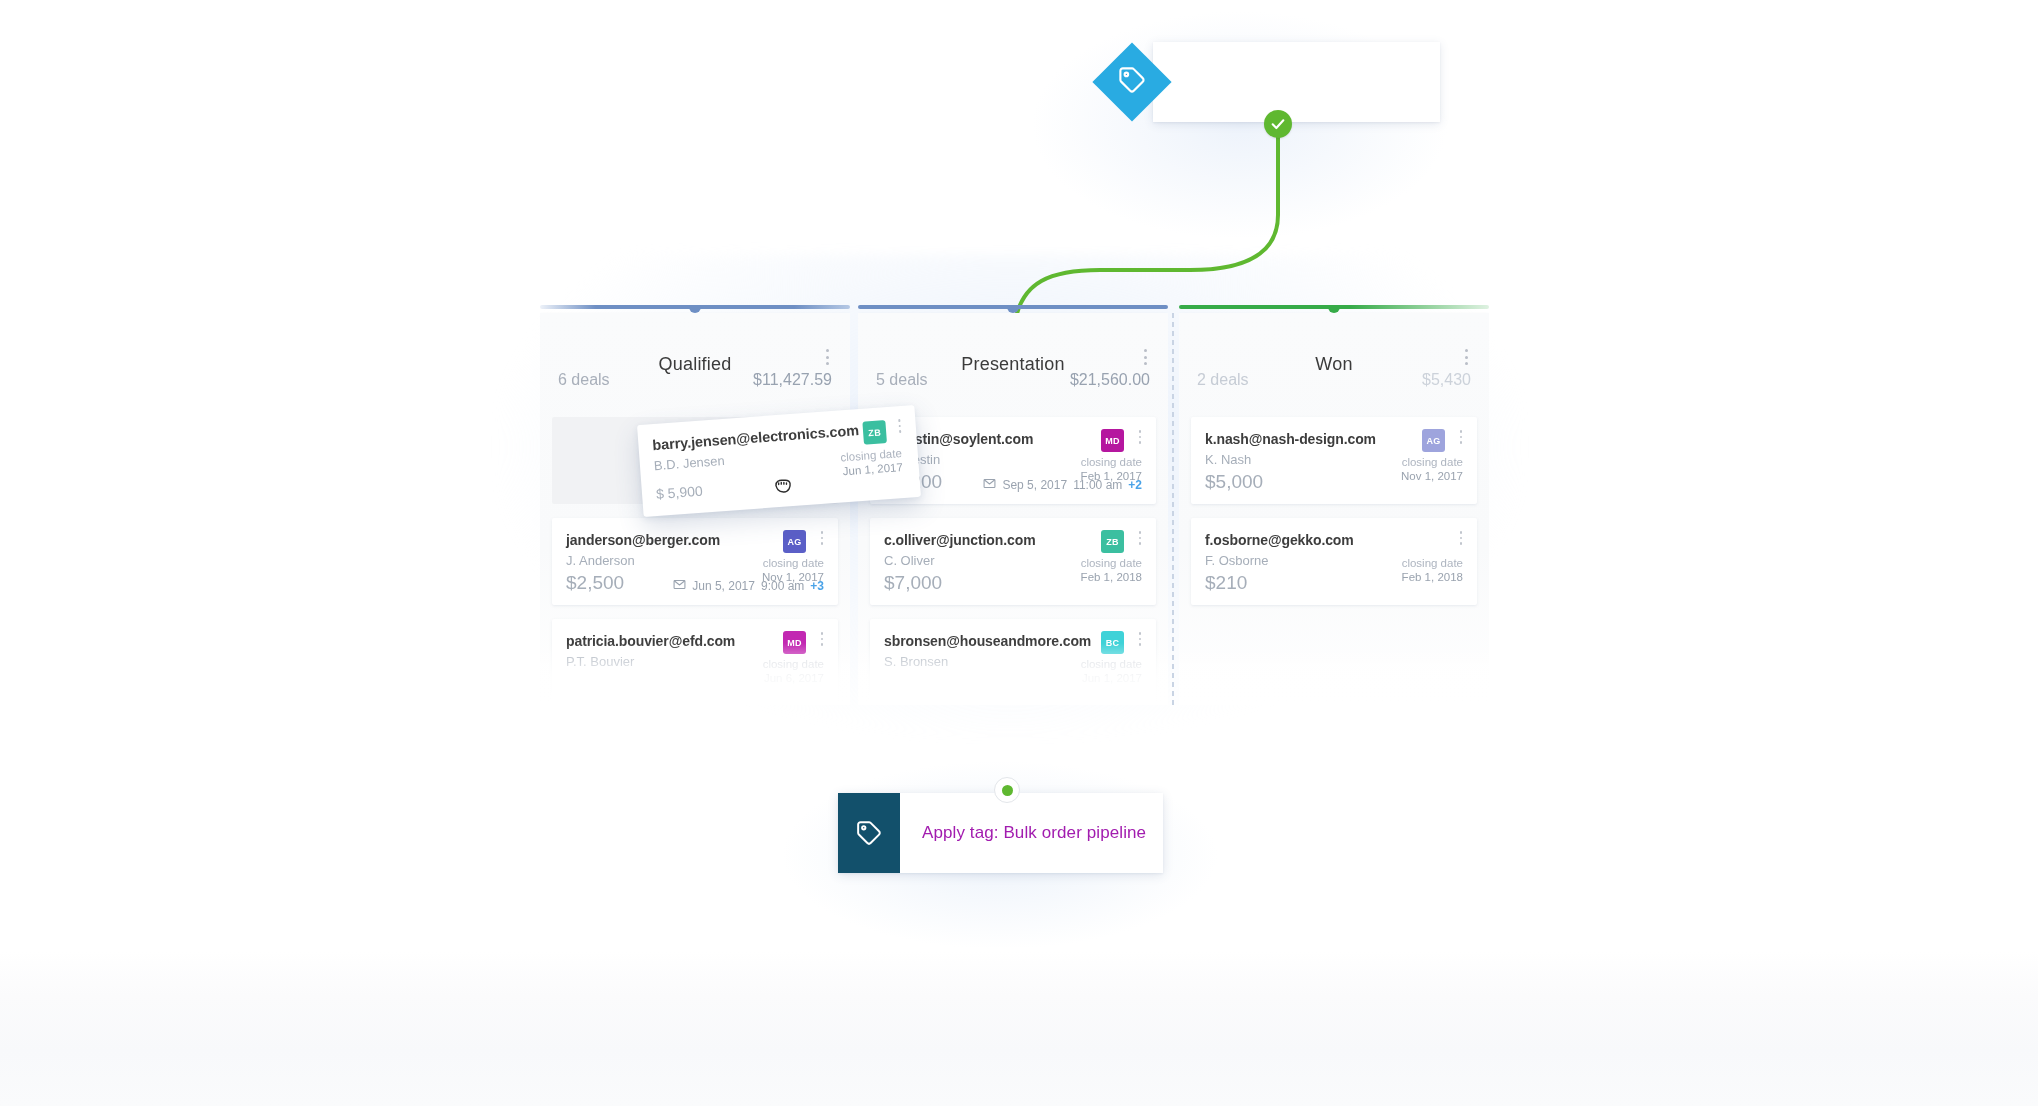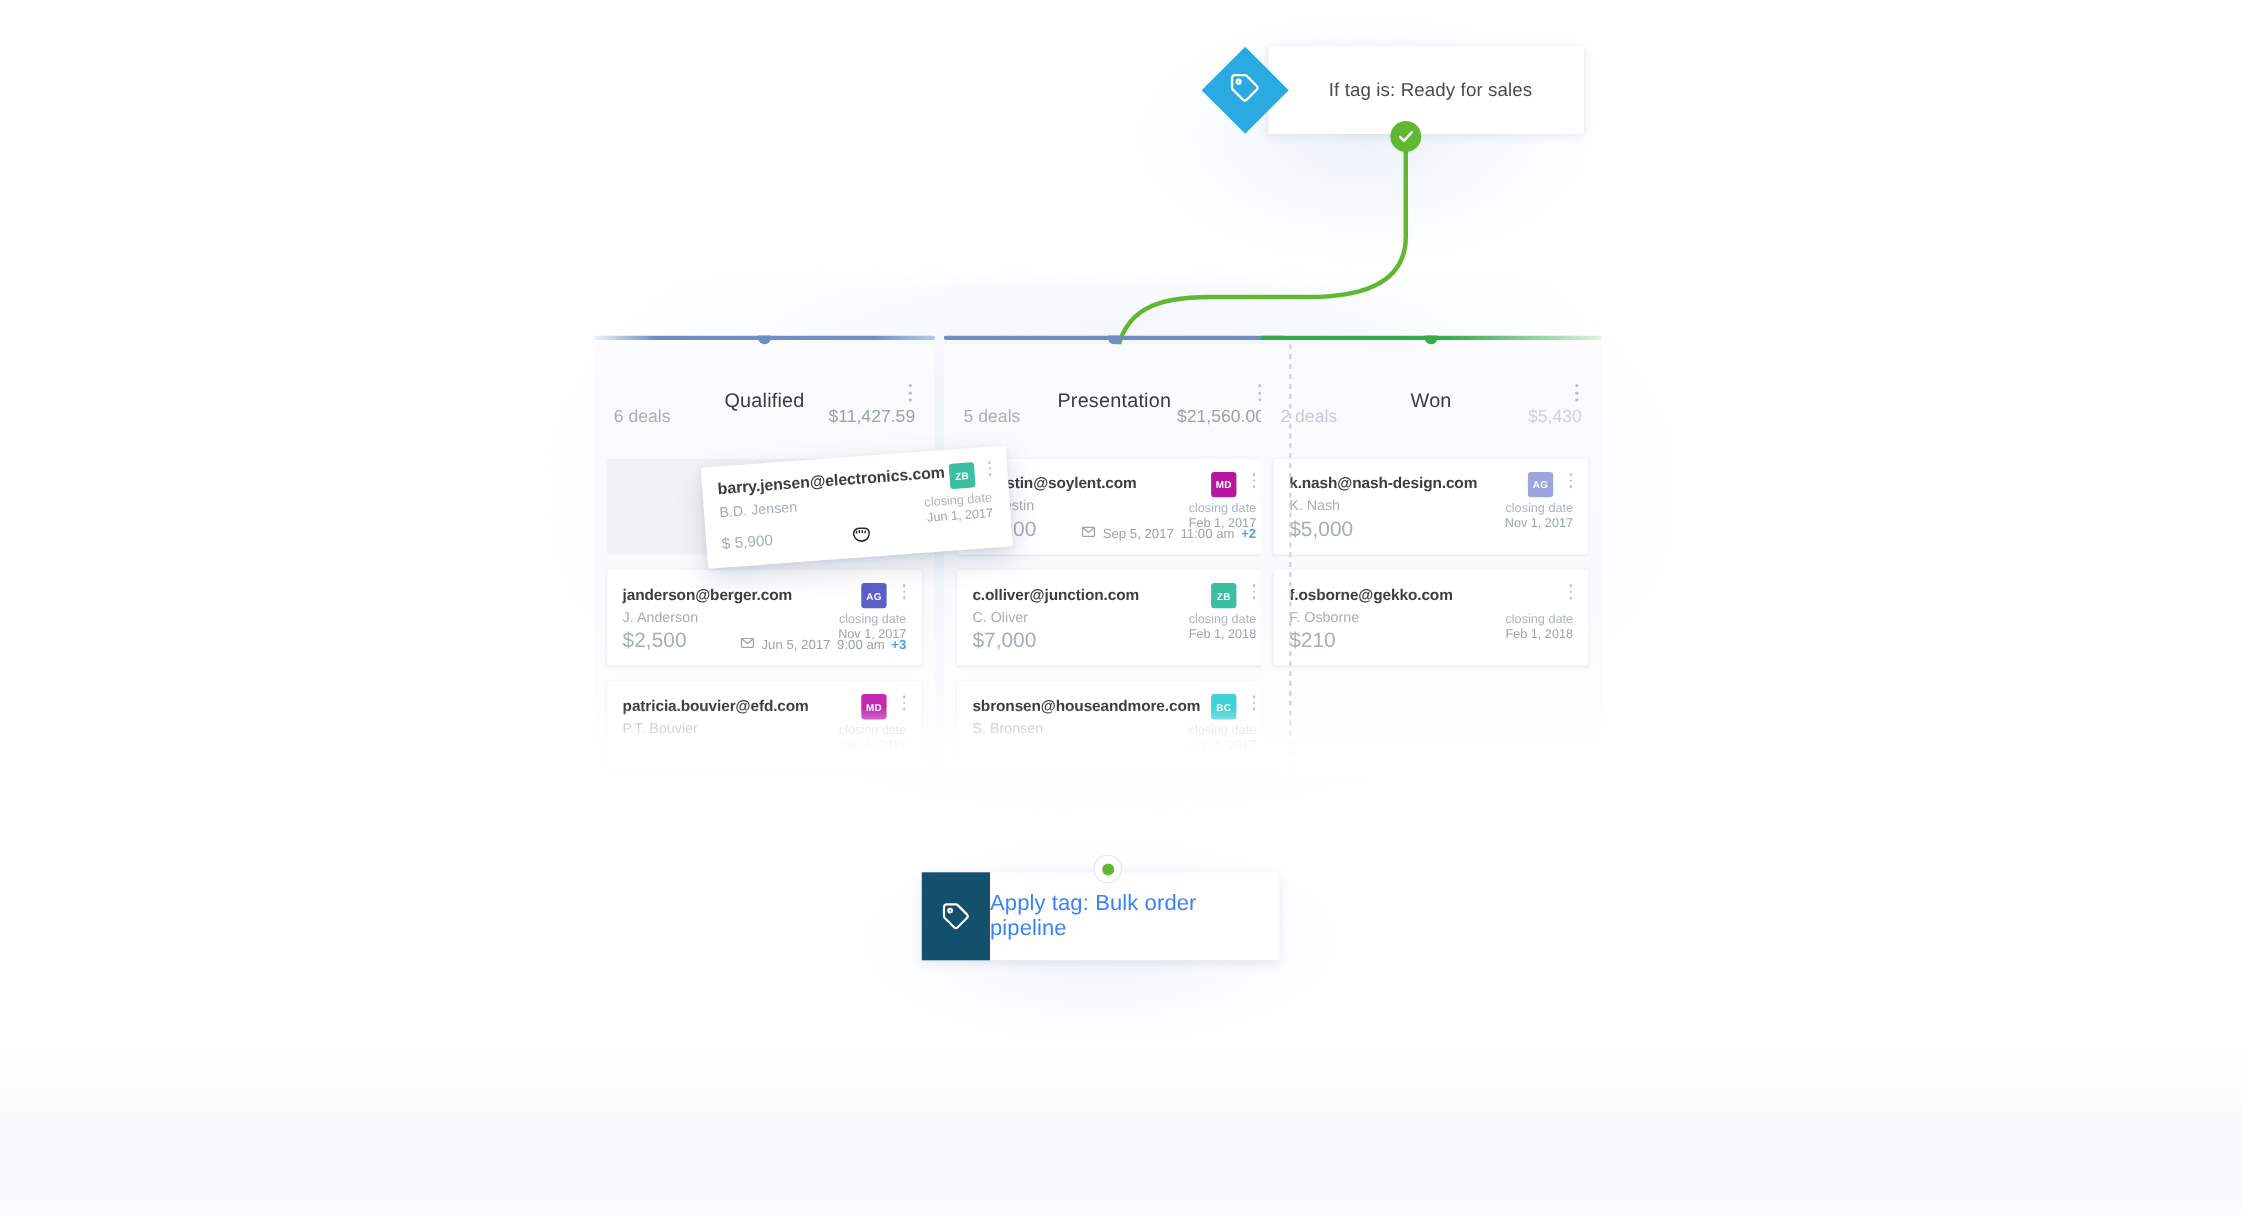--- a/index.html
+++ b/index.html
@@ -98,21 +98,22 @@
   }
   .action-icon-box {
     width: 62px;
     background: #12506B;
     display: flex; align-items: center; justify-content: center;
     flex: 0 0 62px;
   }
   .action-label {
     flex: 1;
     display: flex; align-items: center;
-    font-size: 20px; color: #3b82f6; letter-spacing: .1px;
+    padding-left: 22px;
+    font-size: 17px; color: #a21caf; letter-spacing: .1px;
   }
   .dot-badge {
     position: absolute;
     left: 994px; top: 777px;
     width: 26px; height: 26px;
     border-radius: 50%;
     background: #ffffff;
     border: 1px solid #e3e6ea;
     display: flex; align-items: center; justify-content: center;
     z-index: 6;
@@ -125,21 +126,21 @@
   
   .board { position: absolute; left: 500px; top: 305px; width: 1040px; height: 400px; }
   .column {
     position: absolute;
     top: 0;
     width: 310px; height: 400px;
     overflow: hidden;
   }
   .col-qualified   { left: 40px;  }
   .col-presentation{ left: 358px; }
-  .col-won         { left: 646px; }
+  .col-won         { left: 679px; }
 
   .col-body {
     position: absolute; left:0; top:8px; right:0; bottom:0;
     background: linear-gradient(180deg,#fafbfc 0%, #f9fafb 60%, #ffffff 100%);
     box-shadow: 0 1px 3px rgba(90,110,145,0.07);
   }
   .col-topbar {
     position: absolute; left: 0; top: 0;
     width: 100%; height: 4px;
     border-radius: 2px;
@@ -310,21 +311,20 @@
   <div class="trigger-node">
     <div class="trigger-card"></div>
     <div class="diamond">
       <span class="tag-glyph">
         <svg width="30" height="30" viewBox="0 0 24 24" fill="none" stroke="#ffffff" stroke-width="1.7" stroke-linecap="round" stroke-linejoin="round">
           <path d="M20.6 13.4 13.4 20.6a2 2 0 0 1-2.8 0L3.3 13.3A2 2 0 0 1 2.7 12V4.7A2 2 0 0 1 4.7 2.7H12a2 2 0 0 1 1.4.6l7.2 7.2a2 2 0 0 1 0 2.9z"></path>
           <circle cx="7.5" cy="7.5" r="1.4"></circle>
         </svg>
       </span>
     </div>
-    <div class="trigger-label">If tag is: Ready for sales</div>
   </div>
 
   <div class="check-badge">
     <svg width="16" height="16" viewBox="0 0 24 24" fill="none" stroke="#ffffff" stroke-width="3.2" stroke-linecap="round" stroke-linejoin="round">
       <polyline points="4,12.5 9.5,18 20,6.5"></polyline>
     </svg>
   </div>
 
   <div class="board">
 

